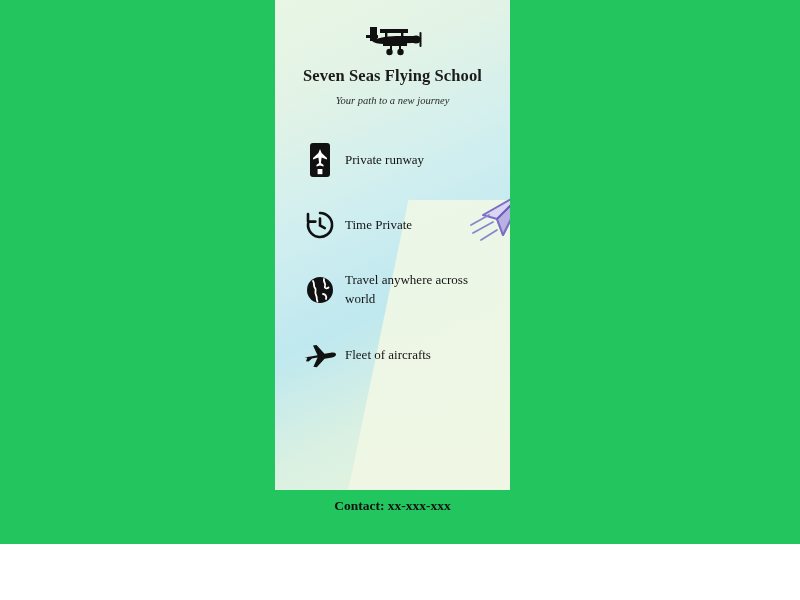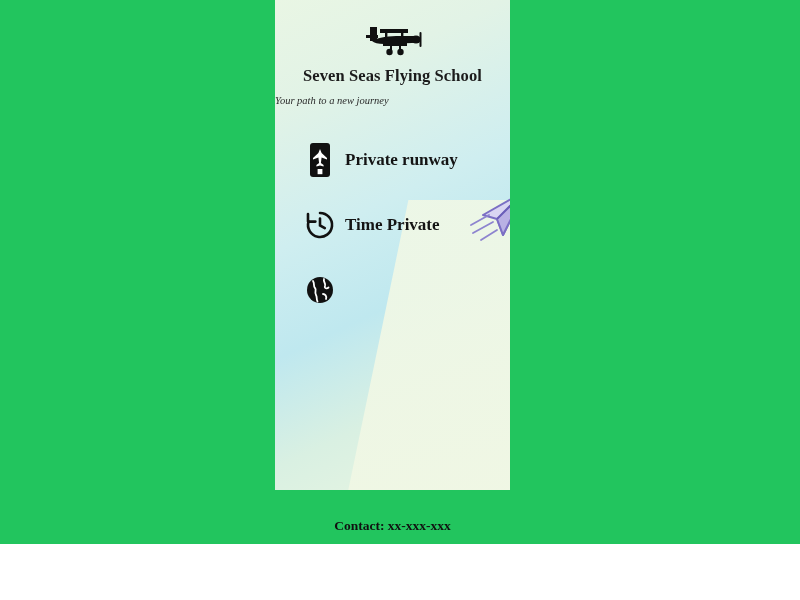--- a/index.html
+++ b/index.html
@@ -60,20 +60,21 @@
     text-align: center;
     font-family: "Liberation Serif", serif;
     font-weight: bold;
     font-size: 16.5px;
     color: #1b1b1b;
     letter-spacing: 0.1px;
     margin-top: 6px;
   }
 
   .brand-tagline {
+    text-align: center;
     font-family: "Liberation Serif", serif;
     font-style: italic;
     font-size: 10.5px;
     color: #2a2a2a;
     margin-top: 9px;
   }
 
   
   .features {
     margin-top: 28px;
@@ -94,40 +95,40 @@
     min-width: 34px;
     height: 38px;
     display: flex;
     align-items: center;
     justify-content: center;
     margin-right: 8px;
   }
 
   .feature .label {
     font-family: "Liberation Serif", serif;
-    font-weight: bold;
-    font-size: 17px;
+    font-weight: normal;
+    font-size: 13px;
     color: #141414;
     line-height: 1.45;
     max-width: 150px;
   }
 
   
   .paper-plane {
     position: absolute;
     left: 160px;
     top: -14px;
     z-index: 3;
   }
 
   
   .contact {
     position: absolute;
     left: 275px;
-    top: 510px;
+    top: 490px;
     width: 235px;
     text-align: center;
     font-family: "Liberation Serif", serif;
     font-weight: bold;
     font-size: 13.5px;
     color: #111111;
     padding-top: 8px;
   }
 </style>
 </head>
@@ -210,22 +211,31 @@
 
       <div class="feature">
         <span class="icon">
           <svg width="32" height="32" viewBox="0 0 32 32" aria-hidden="true">
             <circle cx="16" cy="16" r="13" fill="#111111"></circle>
             <path d="M9 7 C11 10, 9 12, 11 14 C13 16, 10 18, 12 21 C13.5 23.5, 12 25, 13.5 27.5" fill="none" stroke="#ffffff" stroke-width="1.8" stroke-linecap="round"></path>
             <path d="M20 5 C19 8, 22 9, 21 12 C20 14.5, 23 15, 24.5 13.5" fill="none" stroke="#ffffff" stroke-width="1.8" stroke-linecap="round"></path>
             <path d="M19 20 C21 20, 23 22, 22 25" fill="none" stroke="#ffffff" stroke-width="1.8" stroke-linecap="round"></path>
           </svg>
         </span>
-      </div>
-
+        <span class="label">Travel anywhere across world</span>
+      </div>
+
+      <div class="feature">
+        <span class="icon">
+          <svg width="34" height="30" viewBox="0 0 34 30" aria-hidden="true">
+            <path d="M1.5 17.5 L9 16.2 L14.5 15.2 L10 5.5 L13.5 5 L21.5 13.8 L29 12.6 C31.5 12.2, 33 13.1, 33 14.6 C33 16.1, 31.6 17.1, 29.2 17.5 L21.6 18.7 L13.8 27.2 L10.4 26.8 L14.6 17.4 L9 18.4 L5.6 21.4 L3 21.2 L4.3 17.8 Z" fill="#111111"></path>
+          </svg>
+        </span>
+        <span class="label">Fleet of aircrafts</span>
+      </div>
 
 
     </div>
   </div>
 
   <div class="contact">Contact: xx-xxx-xxx</div>
 
 </div>
 
 </body></html>

